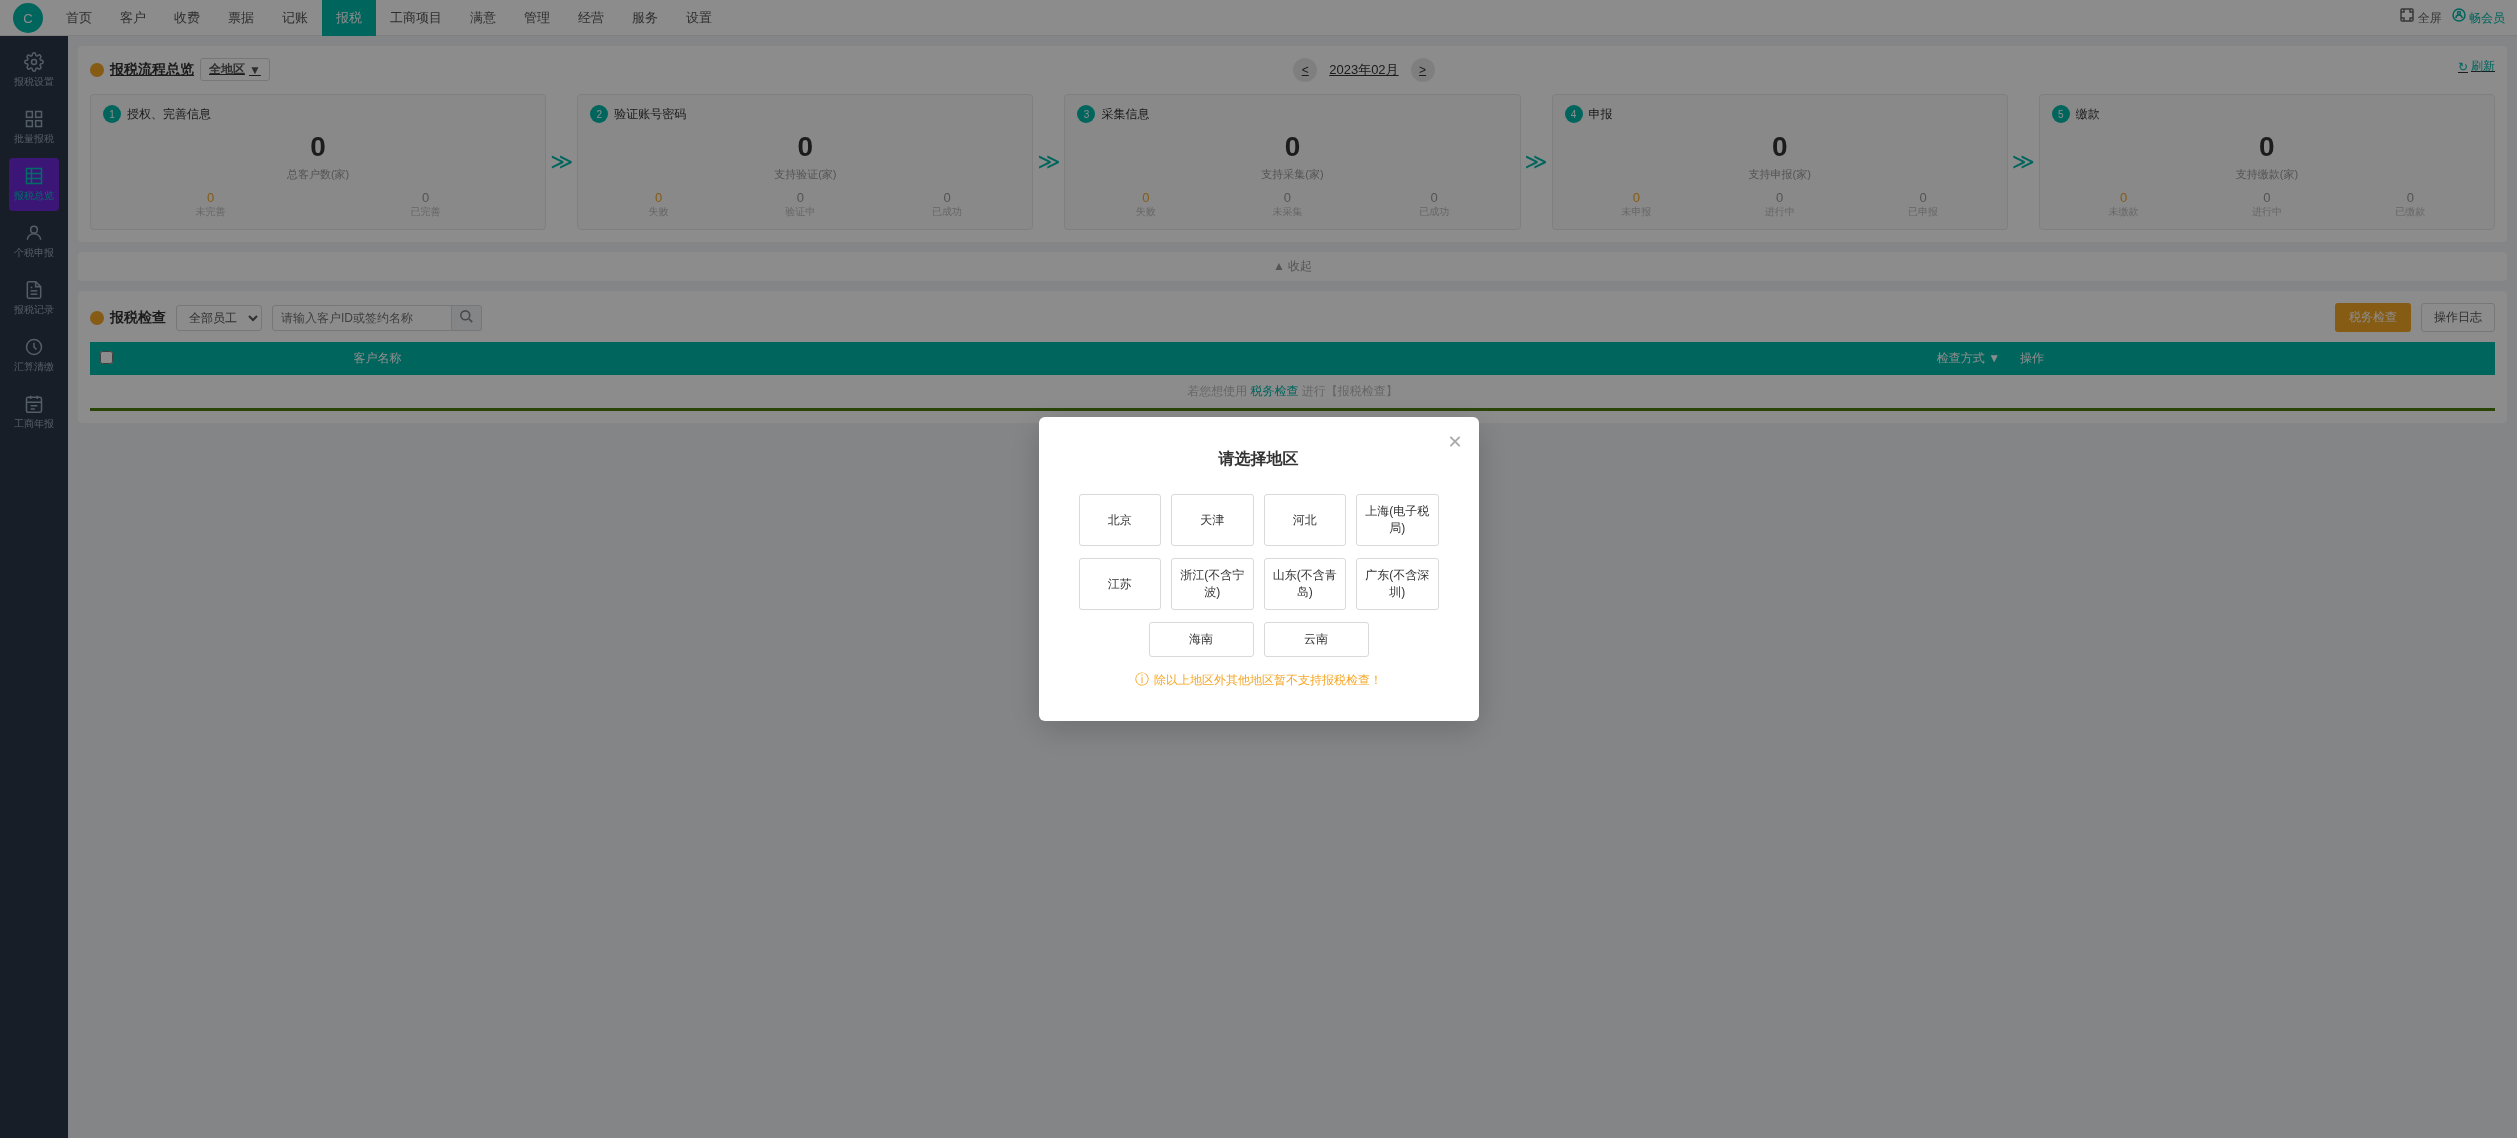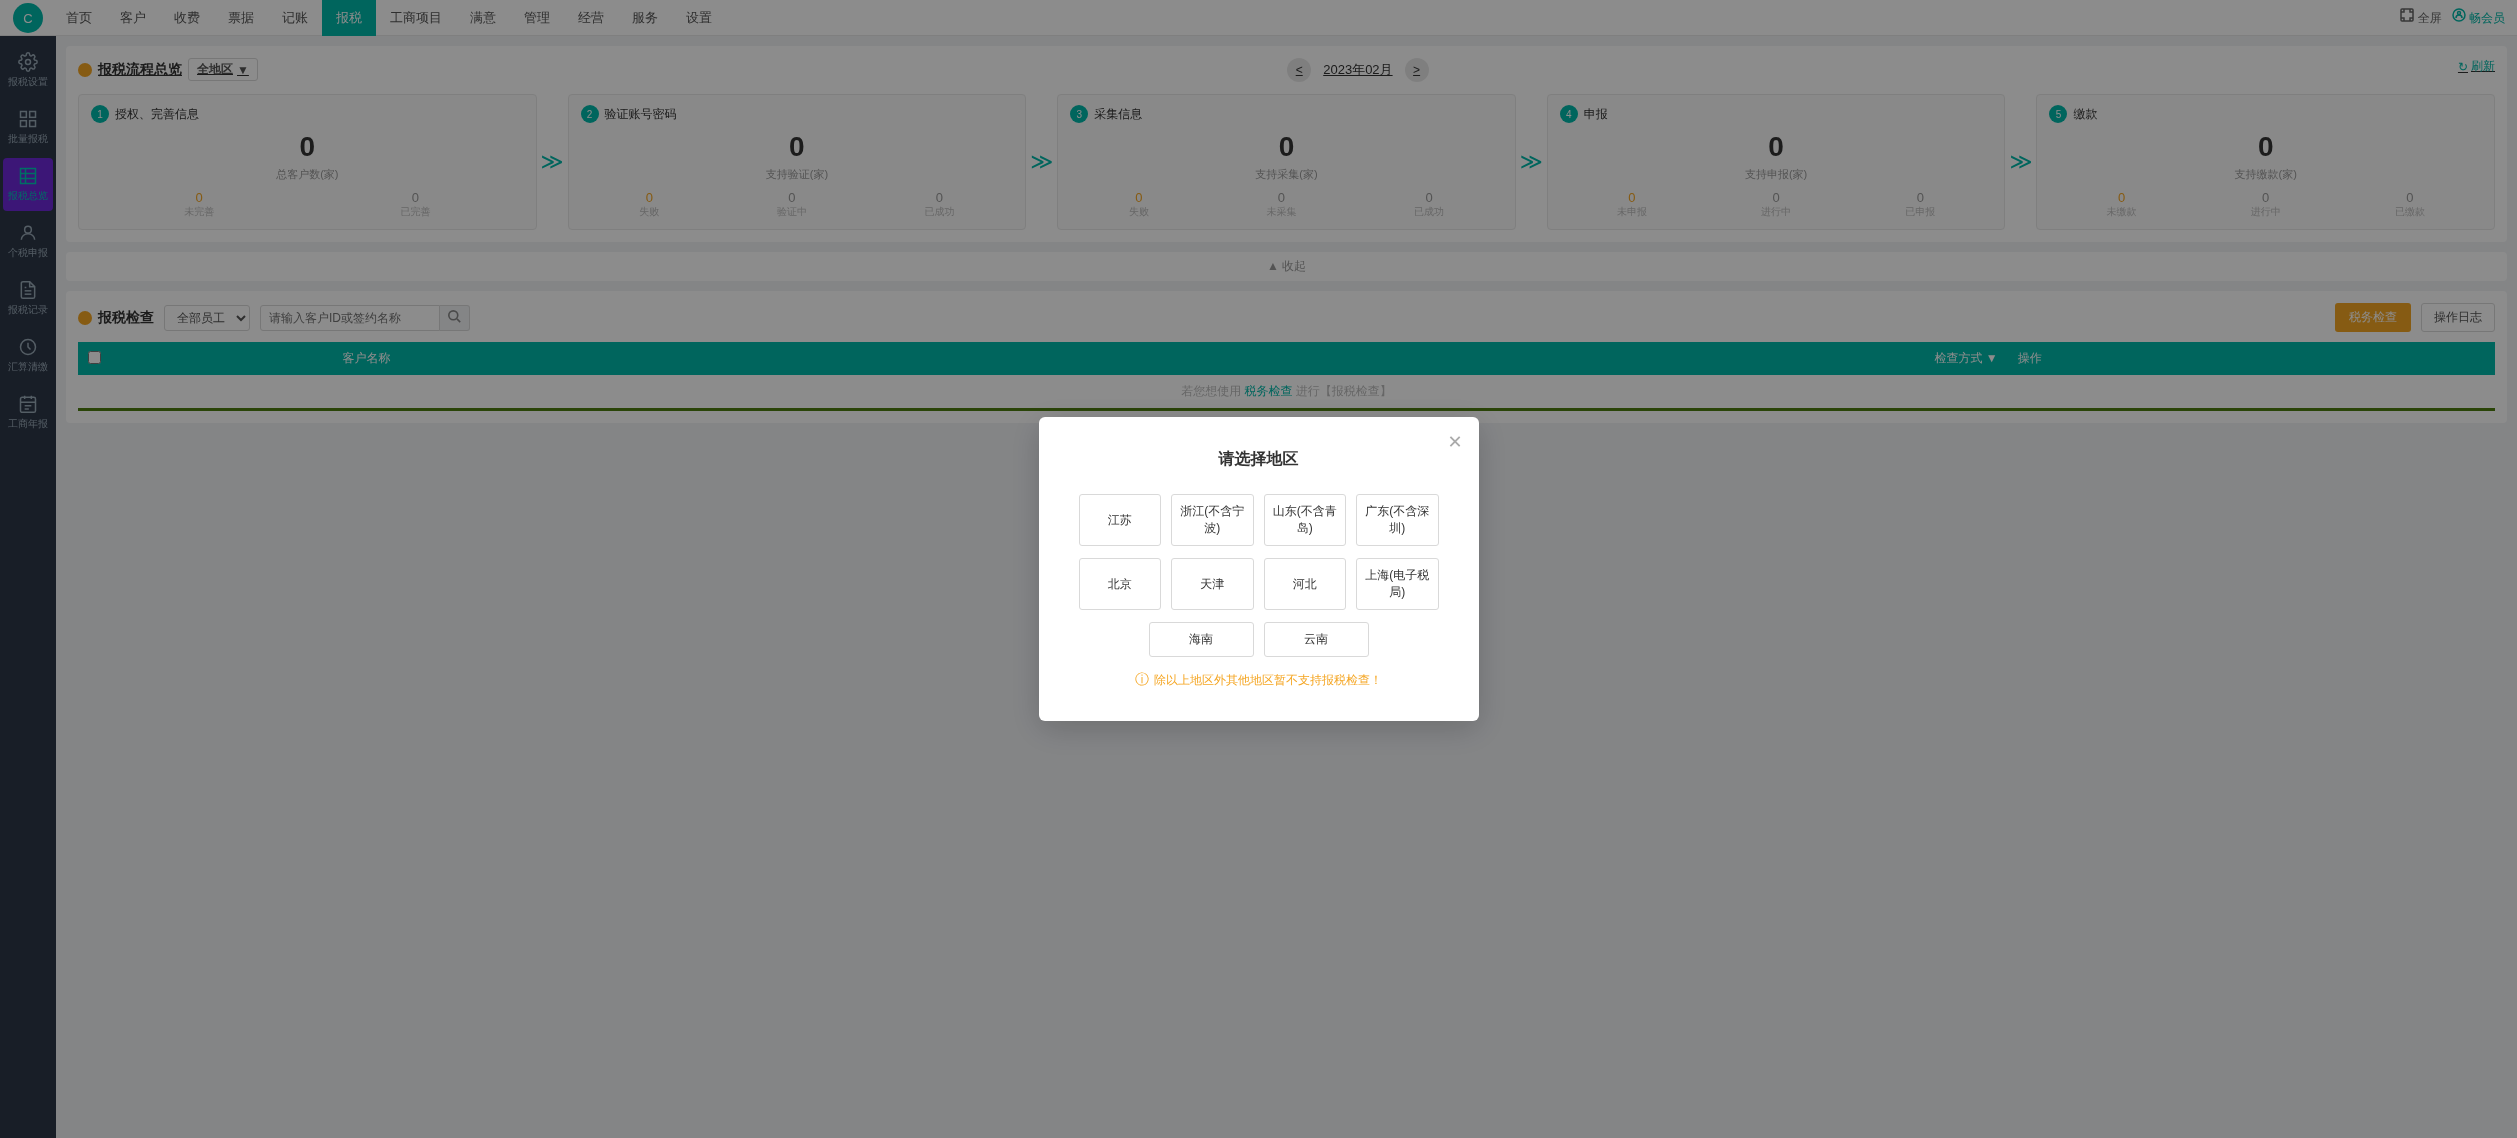--- a/index.html
+++ b/index.html
@@ -50,21 +50,21 @@
     .top-nav-right span { cursor: pointer; }
 
     
     .layout {
       display: flex;
       height: calc(100vh - 36px);
     }
 
     
     .sidebar {
-      width: 56px;
+      width: 68px;
       background: #2d3748;
       display: flex;
       flex-direction: column;
       align-items: center;
       padding-top: 8px;
       gap: 4px;
     }
     .sidebar-item {
       width: 50px;
       display: flex;
@@ -708,34 +708,34 @@
     </div>
 
   </div>
 </div>
 
 <div class="overlay">
   <div class="modal">
     <button class="modal-close">✕</button>
     <div class="modal-title">请选择地区</div>
 
+    <div class="modal-region-grid">
+      <button class="region-btn">北京</button>
+      <button class="region-btn">天津</button>
+      <button class="region-btn">河北</button>
+      <button class="region-btn">上海(电子税局)</button>
+    </div>
+
     <div class="modal-region-grid row2">
       <button class="region-btn">江苏</button>
       <button class="region-btn">浙江(不含宁波)</button>
       <button class="region-btn">山东(不含青岛)</button>
       <button class="region-btn">广东(不含深圳)</button>
     </div>
 
-    <div class="modal-region-grid">
-      <button class="region-btn">北京</button>
-      <button class="region-btn">天津</button>
-      <button class="region-btn">河北</button>
-      <button class="region-btn">上海(电子税局)</button>
-    </div>
-
     <div class="modal-region-grid row3">
       <button class="region-btn">海南</button>
       <button class="region-btn">云南</button>
     </div>
 
     <div class="modal-warning">
       <span class="warn-icon">ⓘ</span>
       <span>除以上地区外其他地区暂不支持报税检查！</span>
     </div>
   </div>

